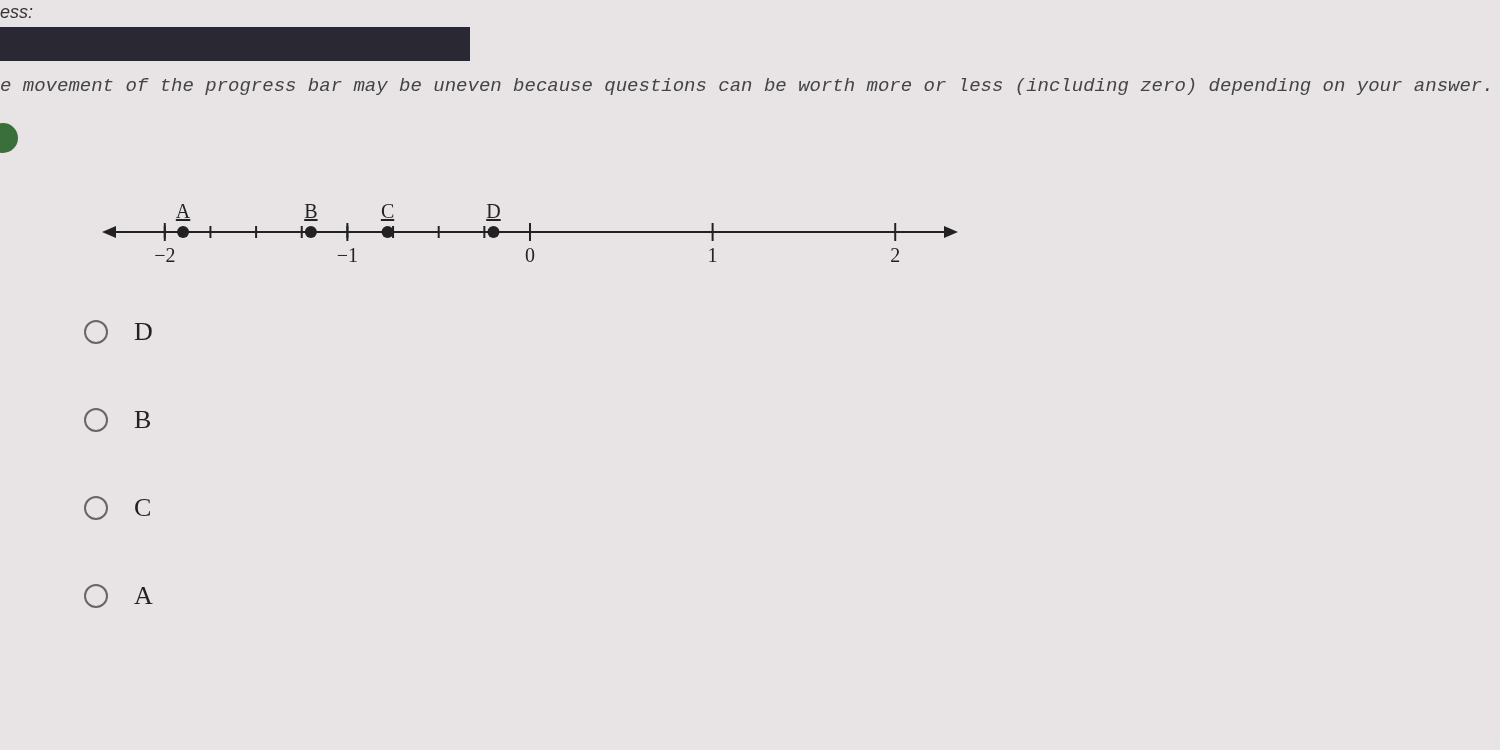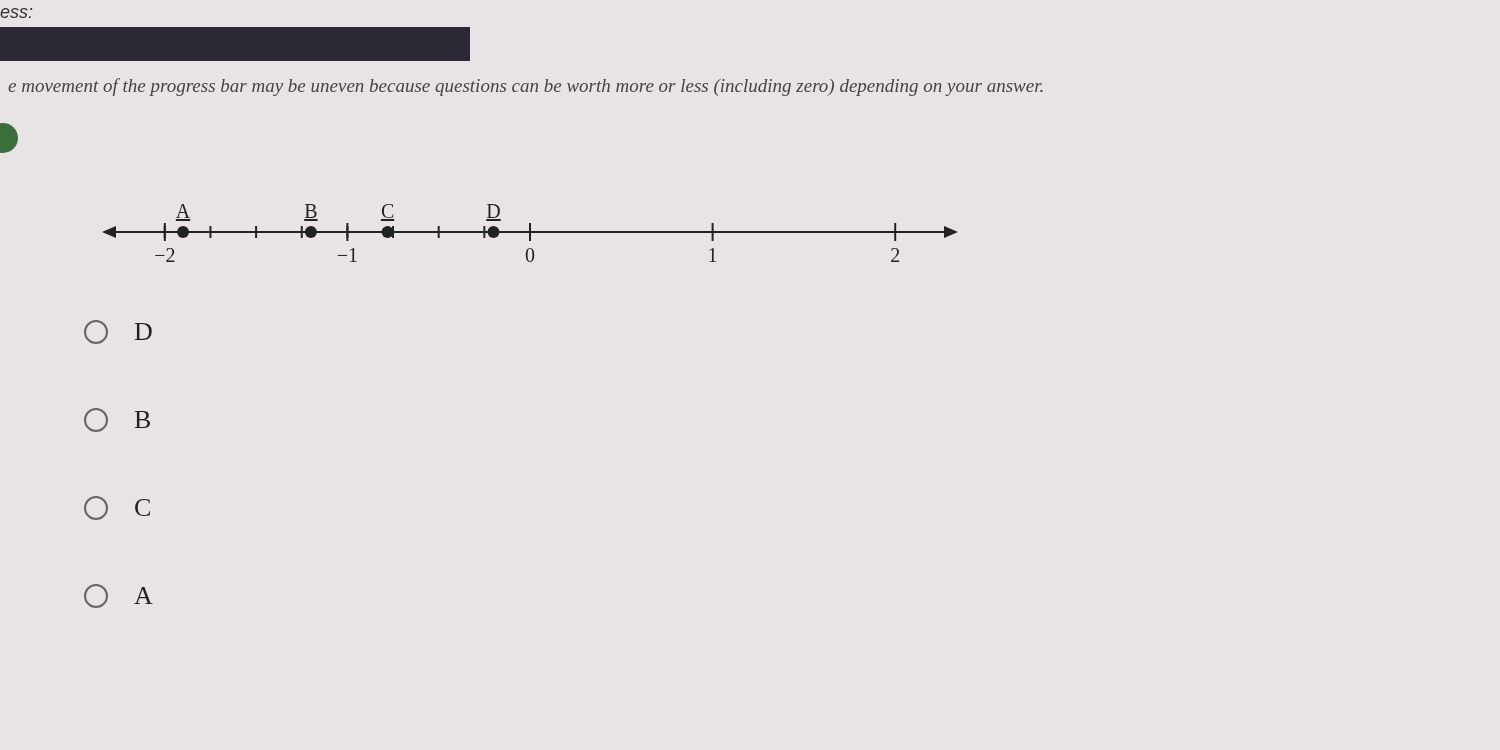--- a/index.html
+++ b/index.html
@@ -19,26 +19,25 @@
     color: #333;
     margin: 2px 0 4px 0;
   }
   .progress-bar-track {
     height: 34px;
     width: 470px;
     background: #2a2833;
     margin-bottom: 14px;
   }
   .helper-text {
-    font-family: Liberation Serif, serif;
+    font-family: Liberation Mono, monospace;
     font-style: italic;
     font-size: 19px;
     color: #444;
     margin: 0 0 24px 0;
-    padding-left: 8px;
   }
   .question-row {
     display: flex;
     align-items: flex-start;
     gap: 14px;
     margin-bottom: 34px;
   }
   .badge {
     width: 30px;
     height: 30px;

